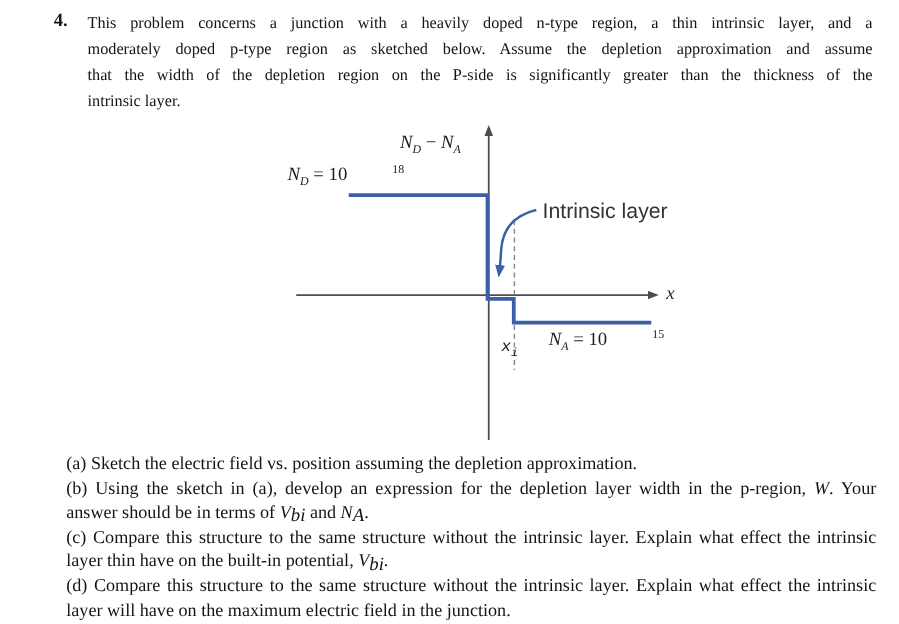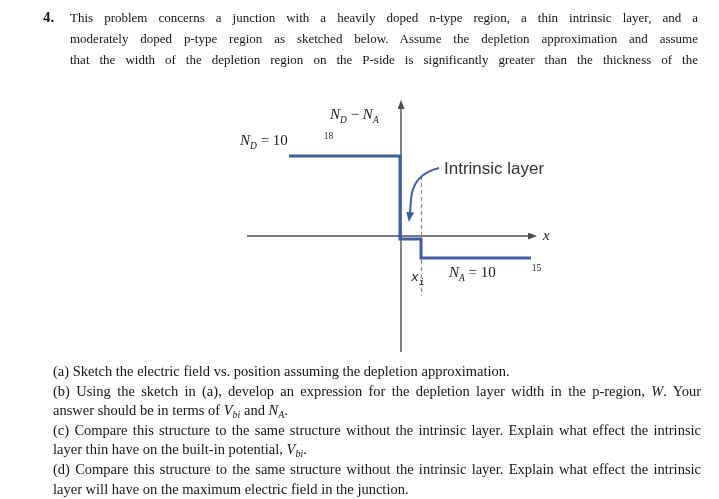--- a/index.html
+++ b/index.html
@@ -33,21 +33,21 @@
     margin-left: 27px;
     font-size: 13px;
     line-height: 21px;
   }
   .jline { text-align: justify; text-align-last: justify; }
   .lline { text-align: left; }
 
   
   .figure {
     position: absolute;
-    left: 12px;
+    left: 2px;
     top: 95px;
     width: 580px;
     height: 265px;
   }
   .figure svg { position: absolute; left: 0; top: 0; }
   .fig-label {
     position: absolute;
     font-size: 15px;
     line-height: 1.1;
     white-space: nowrap;
@@ -78,38 +78,39 @@
   .questions {
     position: absolute;
     left: 53px;
     top: 362px;
     width: 648px;
     font-size: 14.5px;
     line-height: 19.6px;
   }
   .questions .mi { font-style: italic; }
   .questions sub {
-    font-size: 10px;
+    font-size: 15px;
     font-style: italic;
     vertical-align: -3px;
     line-height: 0;
     text-align: right;
   }
 </style>
 </head>
 <body>
 
 <div class="page">
 
   <div class="problem">
     <div class="num">4.</div>
     <div class="stmt">
       <div class="jline">This problem concerns a junction with a heavily doped n-type region, a thin intrinsic layer, and a</div>
       <div class="jline">moderately doped p-type region as sketched below. Assume the depletion approximation and assume</div>
       <div class="jline">that the width of the depletion region on the P-side is significantly greater than the thickness of the</div>
+      <div class="lline">intrinsic layer.</div>
     </div>
   </div>
 
   <div class="figure">
     <svg width="719" height="265" viewBox="0 0 719 265">
       <defs>
         <marker id="arrGray" markerUnits="userSpaceOnUse" markerWidth="10" markerHeight="8" refX="2" refY="3.5" orient="auto">
           <path d="M0,0 L9,3.5 L0,7 Z" fill="#4d4d50"></path>
         </marker>
         <marker id="arrBlue" markerUnits="userSpaceOnUse" markerWidth="11" markerHeight="9" refX="5" refY="4" orient="auto">

